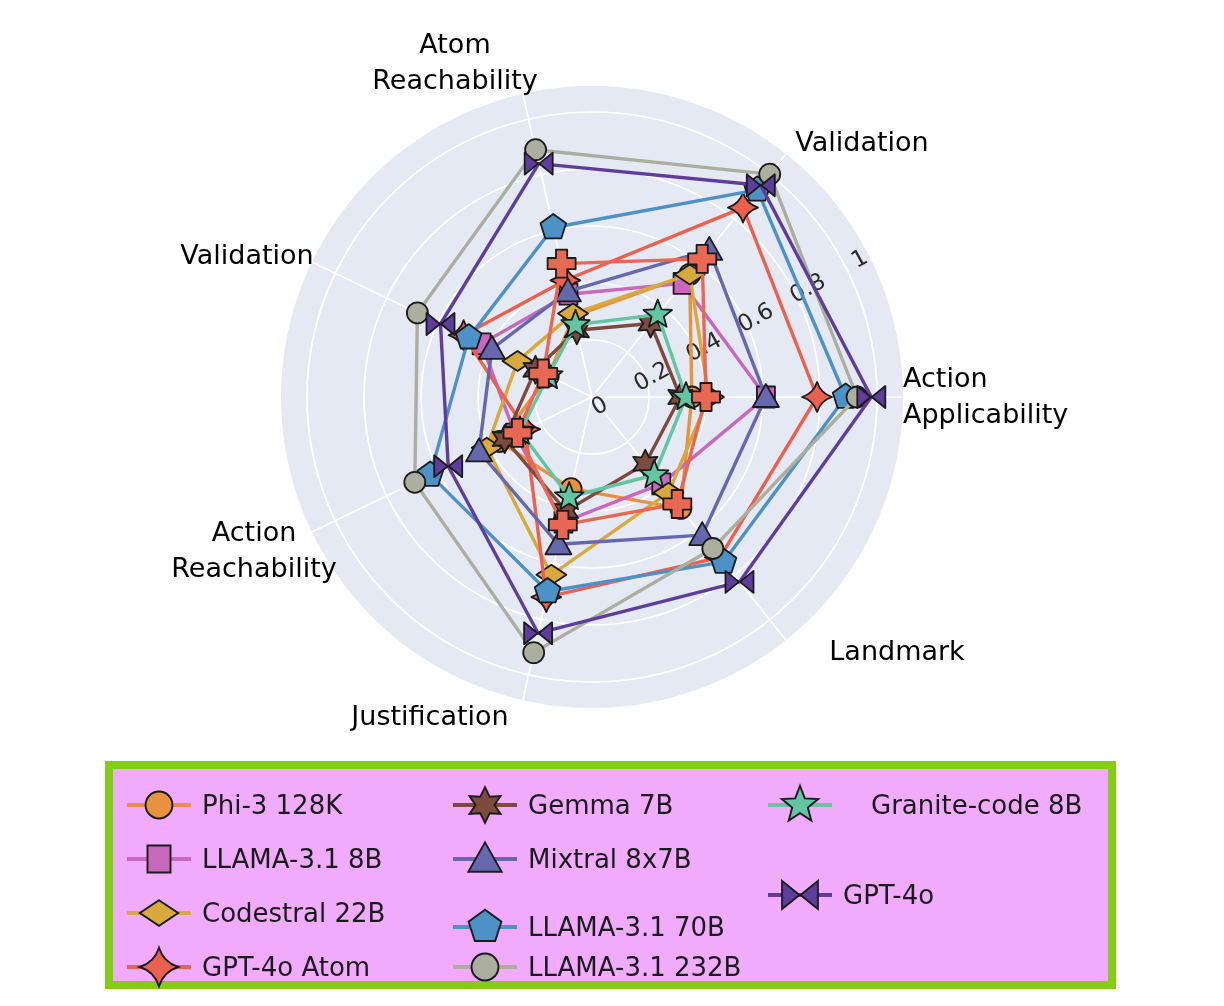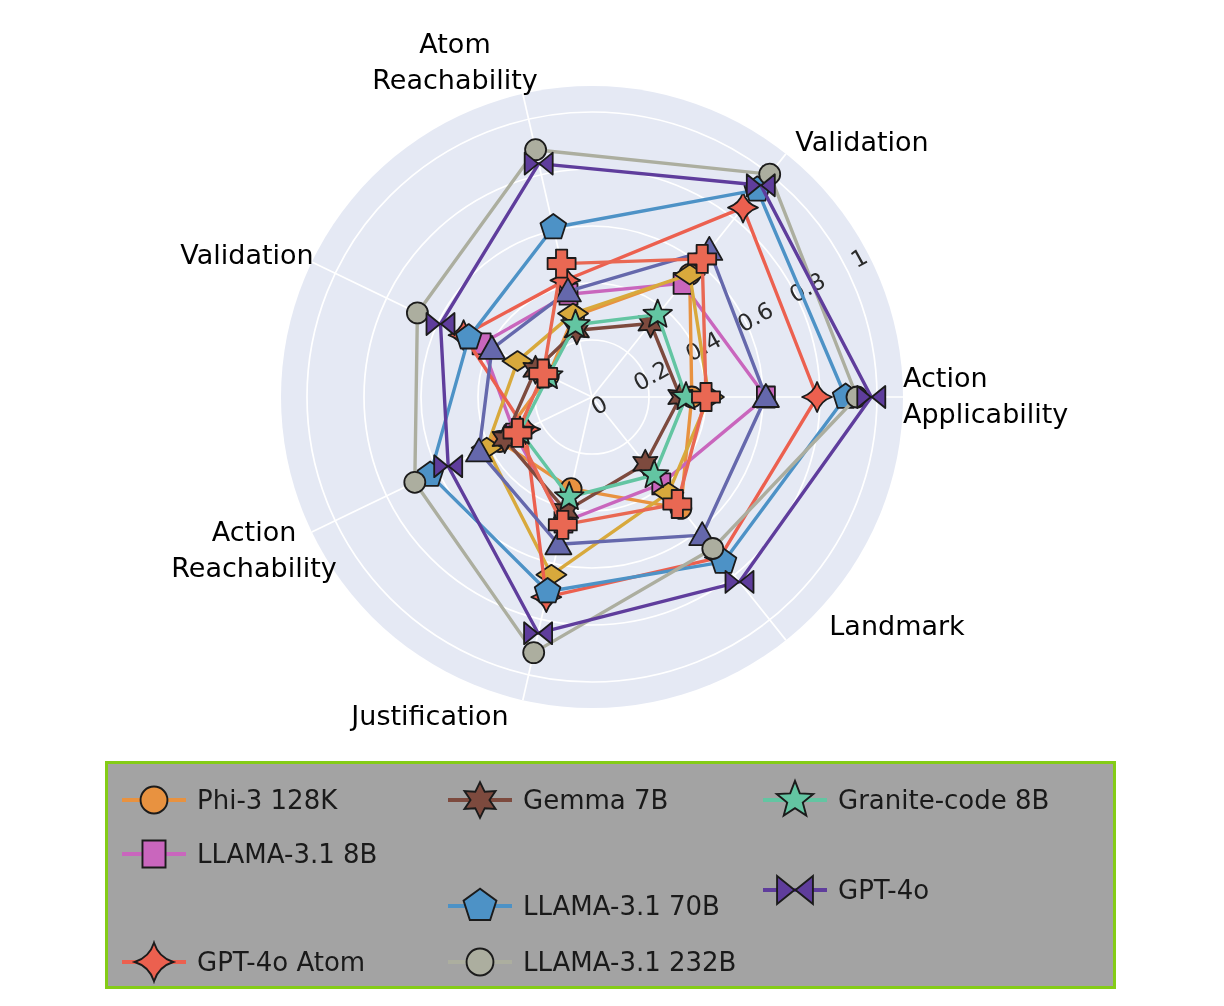--- a/index.html
+++ b/index.html
@@ -2,21 +2,21 @@
 <html><head>
 <meta charset="utf-8">
 <style>
   html,body{margin:0;padding:0;background:#ffffff;}
   body{width:1224px;height:1006px;position:relative;font-family:"DejaVu Sans","Liberation Sans",sans-serif;}
   #figure{position:absolute;left:0;top:0;width:1224px;height:1006px;}
   #radar-svg{position:absolute;left:0;top:0;}
   .axis-label{position:absolute;color:#000000;font-size:27px;line-height:36px;white-space:nowrap;}
   .axis-label.center{transform:translate(-50%,-50%);text-align:center;}
   .axis-label.left{transform:translateY(-50%);text-align:left;}
-  #legend-box{position:absolute;left:105px;top:761px;width:1011px;height:228px;background:#a3a3a3;border:3px solid #84cc16;box-sizing:border-box;}
+  #legend-box{position:absolute;left:105px;top:761px;width:1011px;height:228px;background:#f0abfc;border:8px solid #84cc16;box-sizing:border-box;}
   .legend-item{position:absolute;height:44px;display:flex;align-items:center;}
   .legend-item svg{display:block;}
   .legend-label{color:#1a1a1a;font-size:26px;margin-left:8px;white-space:nowrap;}
 </style>
 </head>
 <body>
 
 <div id="figure">
   <svg id="radar-svg" width="1224" height="1006">
       <circle cx="592" cy="397" r="311" fill="#E5E9F4"></circle>
@@ -166,68 +166,82 @@
       <div class="axis-label center" style="left: 247px; top: 255px;">
         <div>Validation</div>
       </div>
       <div class="axis-label center" style="left: 254px; top: 550px;">
         <div>Action</div>
         <div>Reachability</div>
       </div>
       <div class="axis-label center" style="left: 430px; top: 716px;">
         <div>Justification</div>
       </div>
-      <div class="axis-label center" style="left: 897px; top: 626px;">
+      <div class="axis-label center" style="left: 897px; top: 651px;">
         <div>Landmark</div>
       </div>
     </div>
   <div id="legend-box">
       <div class="legend-item" style="left: 11px; top: 14px;">
         <svg width="70" height="44">
           <line x1="3" x2="67" y1="22" y2="22" stroke="#E89240" stroke-width="4.2"></line>
           <path d="M-13.44,0 a13.44,13.44 0 1,0 26.88,0 a13.44,13.44 0 1,0 -26.88,0 Z" transform="translate(35,22)" fill="#E89240" stroke="#1B1B1B" stroke-width="1.9"></path>
         </svg>
         <span class="legend-label">Phi-3 128K</span>
       </div>
       <div class="legend-item" style="left: 11px; top: 68px;">
         <svg width="70" height="44">
           <line x1="3" x2="67" y1="22" y2="22" stroke="#C966BD" stroke-width="4.2"></line>
           <path d="M-11.52,-13.44 h23.04 v26.88 h-23.04 Z" transform="translate(35,22)" fill="#C966BD" stroke="#1B1B1B" stroke-width="1.9"></path>
         </svg>
         <span class="legend-label">LLAMA-3.1 8B</span>
       </div>
+      <div class="legend-item" style="left: 11px; top: 122px;">
+        <svg width="70" height="44">
+          <line x1="3" x2="67" y1="22" y2="22" stroke="#D8A93C" stroke-width="4.2"></line>
+          <path d="M0,-12.8 L19.2,0 L0,12.8 L-19.2,0 Z" transform="translate(35,22)" fill="#D8A93C" stroke="#1B1B1B" stroke-width="1.9"></path>
+        </svg>
+        <span class="legend-label">Codestral 22B</span>
+      </div>
       <div class="legend-item" style="left: 11px; top: 176px;">
         <svg width="70" height="44">
           <line x1="3" x2="67" y1="22" y2="22" stroke="#EC604F" stroke-width="4.2"></line>
           <path d="M0,-19.2 Q4.6080000000000005,-4.6080000000000005 19.2,0 Q4.6080000000000005,4.6080000000000005 0,19.2 Q-4.6080000000000005,4.6080000000000005 -19.2,0 Q-4.6080000000000005,-4.6080000000000005 0,-19.2 Z" transform="translate(35,22)" fill="#EC604F" stroke="#1B1B1B" stroke-width="1.9"></path>
         </svg>
         <span class="legend-label">GPT-4o Atom</span>
       </div>
       <div class="legend-item" style="left: 337px; top: 14px;">
         <svg width="70" height="44">
           <line x1="3" x2="67" y1="22" y2="22" stroke="#7D4A3E" stroke-width="4.2"></line>
           <path d="M0.00,-17.92L-4.74,-8.20L-15.52,-8.96L-9.47,-0.00L-15.52,8.96L-4.74,8.20L-0.00,17.92L4.74,8.20L15.52,8.96L9.47,0.00L15.52,-8.96L4.74,-8.20Z" transform="translate(35,22)" fill="#7D4A3E" stroke="#1B1B1B" stroke-width="1.9"></path>
         </svg>
         <span class="legend-label">Gemma 7B</span>
       </div>
-      <div class="legend-item" style="left: 337px; top: 120px;">
+      <div class="legend-item" style="left: 337px; top: 68px;">
+        <svg width="70" height="44">
+          <line x1="3" x2="67" y1="22" y2="22" stroke="#6568AC" stroke-width="4.2"></line>
+          <path d="M0,-16.64 L16.64,12.812800000000001 L-16.64,12.812800000000001 Z" transform="translate(35,22)" fill="#6568AC" stroke="#1B1B1B" stroke-width="1.9"></path>
+        </svg>
+        <span class="legend-label">Mixtral 8x7B</span>
+      </div>
+      <div class="legend-item" style="left: 337px; top: 136px;">
         <svg width="70" height="44">
           <line x1="3" x2="67" y1="22" y2="22" stroke="#4D92C6" stroke-width="4.2"></line>
           <path d="M0.00,-17.28L-16.43,-5.34L-10.16,13.98L10.16,13.98L16.43,-5.34Z" transform="translate(35,22)" fill="#4D92C6" stroke="#1B1B1B" stroke-width="1.9"></path>
         </svg>
         <span class="legend-label">LLAMA-3.1 70B</span>
       </div>
       <div class="legend-item" style="left: 337px; top: 176px;">
         <svg width="70" height="44">
           <line x1="3" x2="67" y1="22" y2="22" stroke="#ACAE9F" stroke-width="4.2"></line>
           <path d="M-13.44,0 a13.44,13.44 0 1,0 26.88,0 a13.44,13.44 0 1,0 -26.88,0 Z" transform="translate(35,22)" fill="#ACAE9F" stroke="#1B1B1B" stroke-width="1.9"></path>
         </svg>
         <span class="legend-label">LLAMA-3.1 232B</span>
       </div>
-      <div class="legend-item" style="left: 652px; top: 14px;">
+      <div class="legend-item" style="left: 652px; top: 14px; gap: 28px;">
         <svg width="70" height="44">
           <line x1="3" x2="67" y1="22" y2="22" stroke="#63C5A2" stroke-width="4.2"></line>
           <path d="M0.00,-19.20L-4.82,-6.63L-18.26,-5.93L-7.79,2.53L-11.29,15.53L-0.00,8.19L11.29,15.53L7.79,2.53L18.26,-5.93L4.82,-6.63Z" transform="translate(35,22)" fill="#63C5A2" stroke="#1B1B1B" stroke-width="1.9"></path>
         </svg>
         <span class="legend-label">Granite-code 8B</span>
       </div>
       <div class="legend-item" style="left: 652px; top: 104px;">
         <svg width="70" height="44">
           <line x1="3" x2="67" y1="22" y2="22" stroke="#5F3D9C" stroke-width="4.2"></line>
           <path d="M-17.92,-14.08 L-17.92,14.08 L-0.5,0 Z M17.92,-14.08 L17.92,14.08 L0.5,0 Z" transform="translate(35,22)" fill="#5F3D9C" stroke="#1B1B1B" stroke-width="1.9"></path>

